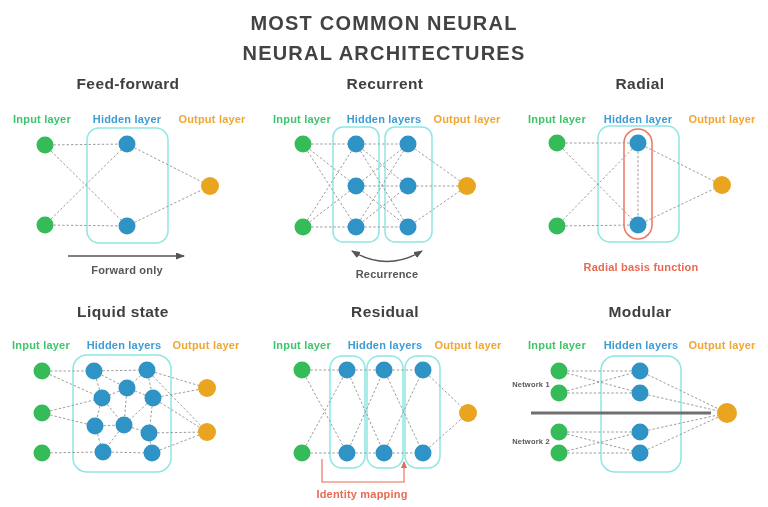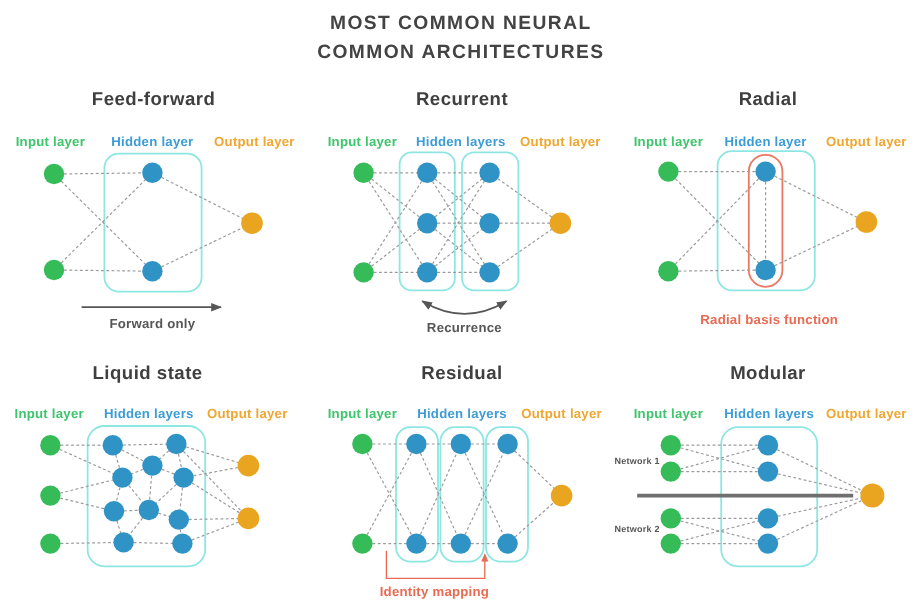--- a/index.html
+++ b/index.html
@@ -1,34 +1,34 @@
 <!DOCTYPE html>
 <html><head>
 <meta charset="utf-8">
 <style>
   html,body{margin:0;padding:0;background:#ffffff;}
   .canvas{position:relative;width:768px;height:507px;background:#fff;overflow:hidden;
           font-family:"Liberation Sans",sans-serif;}
   .header{position:absolute;top:8px;left:0;right:0;text-align:center;
-          font-weight:bold;font-size:16px;letter-spacing:1.2px;color:#434343;line-height:1.5;}
+          font-weight:bold;font-size:20px;letter-spacing:1.2px;color:#434343;line-height:1.5;}
   svg{position:absolute;left:0;top:0;}
   svg text{font-family:"Liberation Sans",sans-serif;}
   .panel-title{font-size:15.5px;font-weight:bold;letter-spacing:.4px;}
   .layer-label{font-size:11px;font-weight:bold;letter-spacing:.2px;}
   .annot-label{font-weight:bold;letter-spacing:.2px;}
   .edge{fill:none;stroke-width:1;stroke-dasharray:1.6 2.8;stroke-linecap:round;}
   .box{fill:none;stroke-width:1.5;}
 </style>
 </head>
 <body>
 
 <div class="canvas">
   <div class="header">
     <div>MOST COMMON NEURAL</div>
-    <div>COMMON ARCHITECTURES</div>
+    <div>NEURAL ARCHITECTURES</div>
   </div>
   <svg id="diagram" width="768" height="507" viewBox="0 0 768 507">
     <defs>
       <marker id="arr-dark" markerUnits="userSpaceOnUse" markerWidth="10" markerHeight="8" refX="8" refY="3.5" orient="auto-start-reverse">
         <path d="M0,0 L9,3.5 L0,7 Z" fill="#565656"></path>
       </marker>
       <marker id="arr-red" markerUnits="userSpaceOnUse" markerWidth="8" markerHeight="7" refX="6" refY="3" orient="auto-start-reverse">
         <path d="M0,0 L7,3 L0,6 Z" fill="#e96a52"></path>
       </marker>
     </defs>

